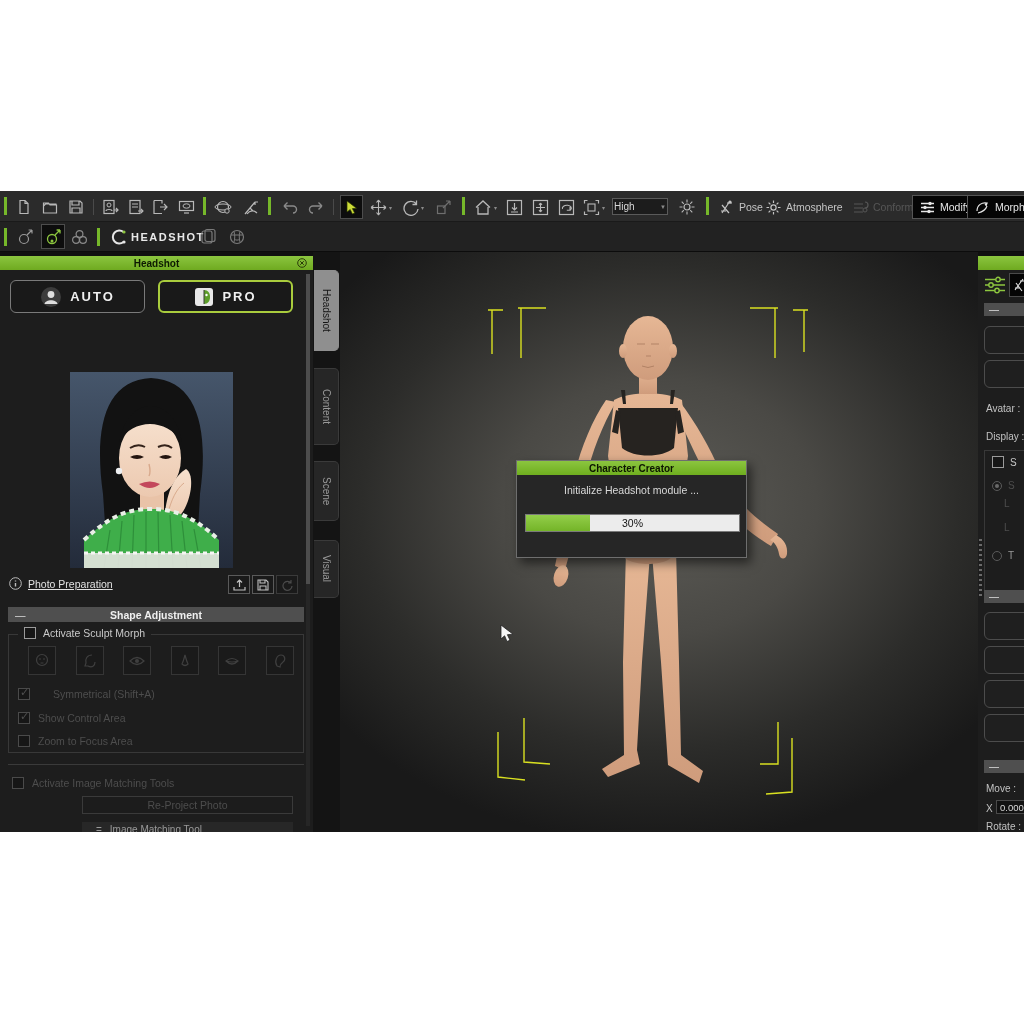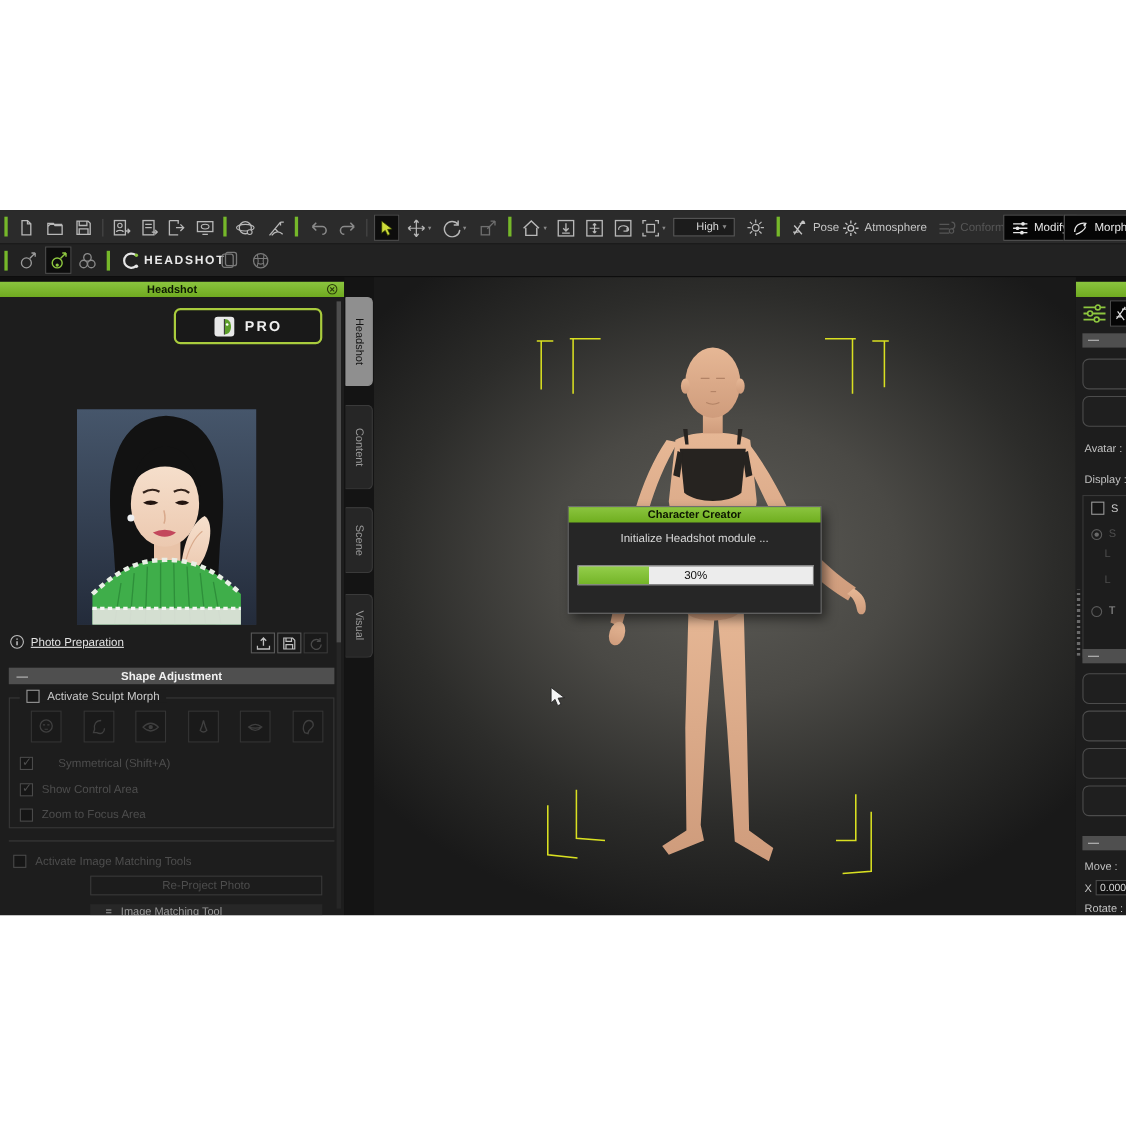--- a/index.html
+++ b/index.html
@@ -12,21 +12,21 @@
   #row2 { left:0; top:31px; width:1024px; height:30px; background:#222222; border-bottom:1px solid #0c0c0c; }
   .gsep { width:3px; height:18px; background:#76b82a; }
   .sep  { width:1px; height:16px; background:#4a4a4a; }
   .tbtn { display:flex; align-items:center; justify-content:center; height:24px; color:#b8b8b8; }
   .ic   { display:block; }
   .caret { font-size:6px; color:#8a8a8a; margin-left:2px; }
   .toolbox { background:#0d0d0d; border:1px solid #4d4d4d; }
   .tlabel { font-size:10.5px; color:#c4c4c4; margin-left:4px; }
   .tlabel.dis { color:#565656; }
   .bigbtn { display:flex; align-items:center; background:#050505; border:1px solid #555; height:24px; padding:0 7px; color:#e6e6e6; font-size:10.5px; }
-  .drop { display:flex; align-items:center; justify-content:space-between; background:#1c1c1c; border:1px solid #5a5a5a; width:56px; height:17px; padding:0 20px; color:#d8d8d8; font-size:10px; }
+  .drop { display:flex; align-items:center; justify-content:space-between; background:#1c1c1c; border:1px solid #5a5a5a; width:56px; height:17px; padding:0 1px; color:#d8d8d8; font-size:10px; }
 
   
   #leftpanel { left:0; top:65px; width:313px; height:576px; background:#1d1d1d; overflow:hidden; }
   .greenhdr { background:linear-gradient(#8bc53f,#6faa20); height:14px; display:flex; align-items:center; justify-content:center; color:#0d1a02; font-size:10px; font-weight:bold; position:relative; }
   .modebtn { position:absolute; width:135px; height:33px; border-radius:6px; background:#191919; display:flex; align-items:center; justify-content:center; gap:8px; color:#efefef; font-weight:bold; font-size:13px; letter-spacing:2px; }
   .featbox { position:absolute; left:10px; top:68px; width:283px; height:42px; border:1px solid #3c3c3c; }
   .feat { position:absolute; color:#cfcfcf; font-size:9.5px; display:flex; align-items:center; gap:5px; }
   .fbul { display:inline-block; width:3px; height:8px; background:#e8e8e8; box-shadow:3px 1px 0 0 #9a9a9a; }
   .linku { color:#e2e2e2; font-size:10.5px; text-decoration:underline; }
   .sqbtn { position:absolute; width:22px; height:19px; border:1px solid #5a5a5a; background:#1a1a1a; display:flex; align-items:center; justify-content:center; }
@@ -306,20 +306,28 @@
 
   <div id="leftpanel" class="abs">
     <div class="greenhdr">
       <span>Headshot</span>
       <svg class="abs" style="right:6px;top:2px" width="10" height="10" viewBox="0 0 10 10">
           <circle cx="5" cy="5" r="4.3" fill="none" stroke="#2a3a0a" stroke-width="1"></circle>
           <path d="M3.2 3.2 l3.6 3.6 M6.8 3.2 l-3.6 3.6" stroke="#2a3a0a" stroke-width="1"></path>
         </svg>
     </div>
 
+    <div class="modebtn" style="left:10px;top:24px;border:1px solid #7a7a7a">
+      <svg width="22" height="22" viewBox="0 0 22 22">
+          <circle cx="11" cy="11" r="10" fill="#3c3c3c"></circle>
+          <circle cx="11" cy="8.5" r="3.4" fill="#dedede"></circle>
+          <path d="M4.5 18 c1-5 12-5 13 0" fill="#dedede"></path>
+        </svg>
+      <span>AUTO</span>
+    </div>
     <div class="modebtn" style="left:158px;top:24px;border:2px solid #a9cc3d">
       <svg width="20" height="20" viewBox="0 0 20 20">
           <rect x="1" y="1" width="18" height="18" rx="3" fill="#e8e8e8"></rect>
           <path d="M10 3 c4 0 6 3 6 7 c0 4-2 7-6 7 z" fill="#5d9e2a"></path>
           <circle cx="12.5" cy="8" r="1.2" fill="#fff"></circle>
           <path d="M10 3 v14" stroke="#3c3c3c" stroke-width="1"></path>
         </svg>
       <span>PRO</span>
     </div>
 

